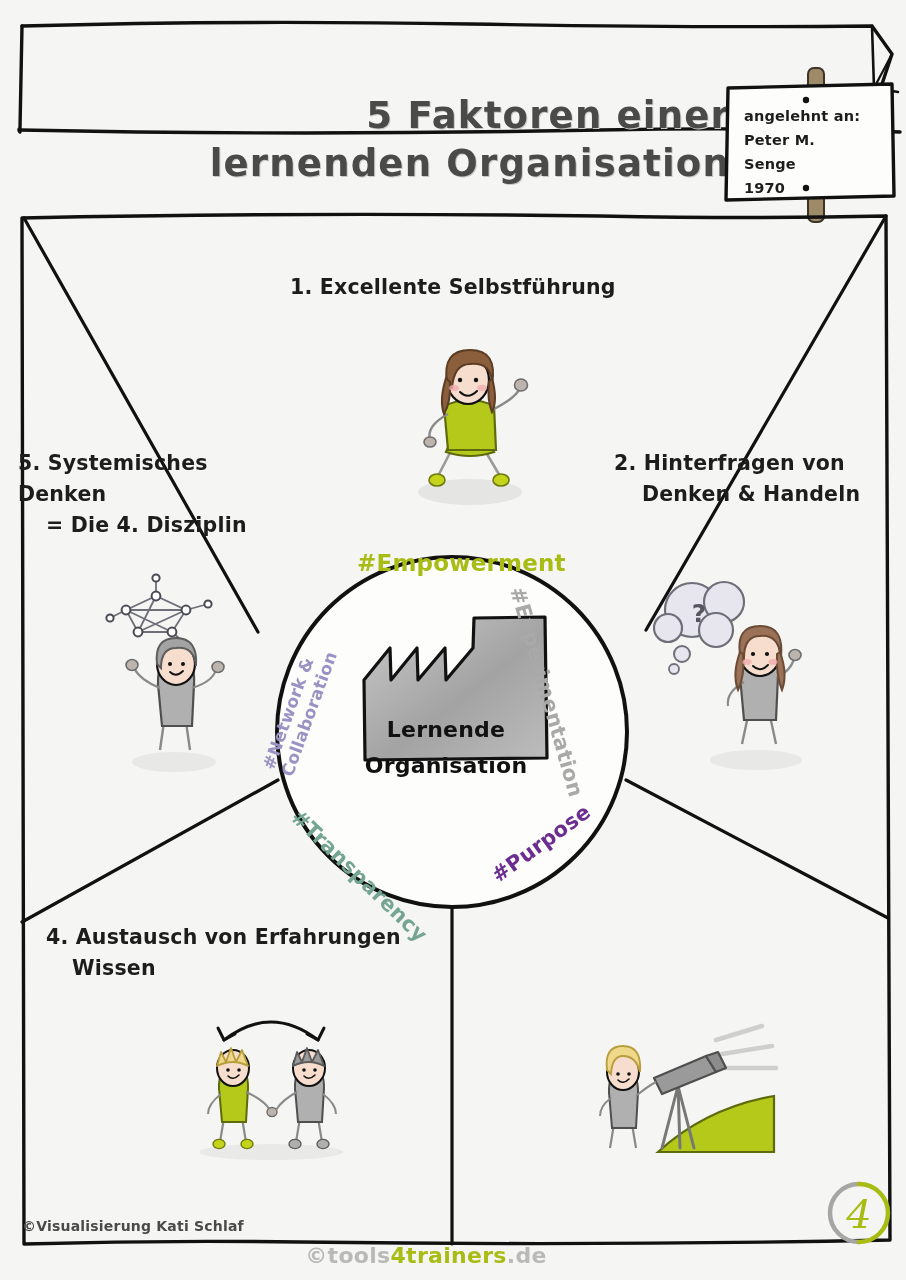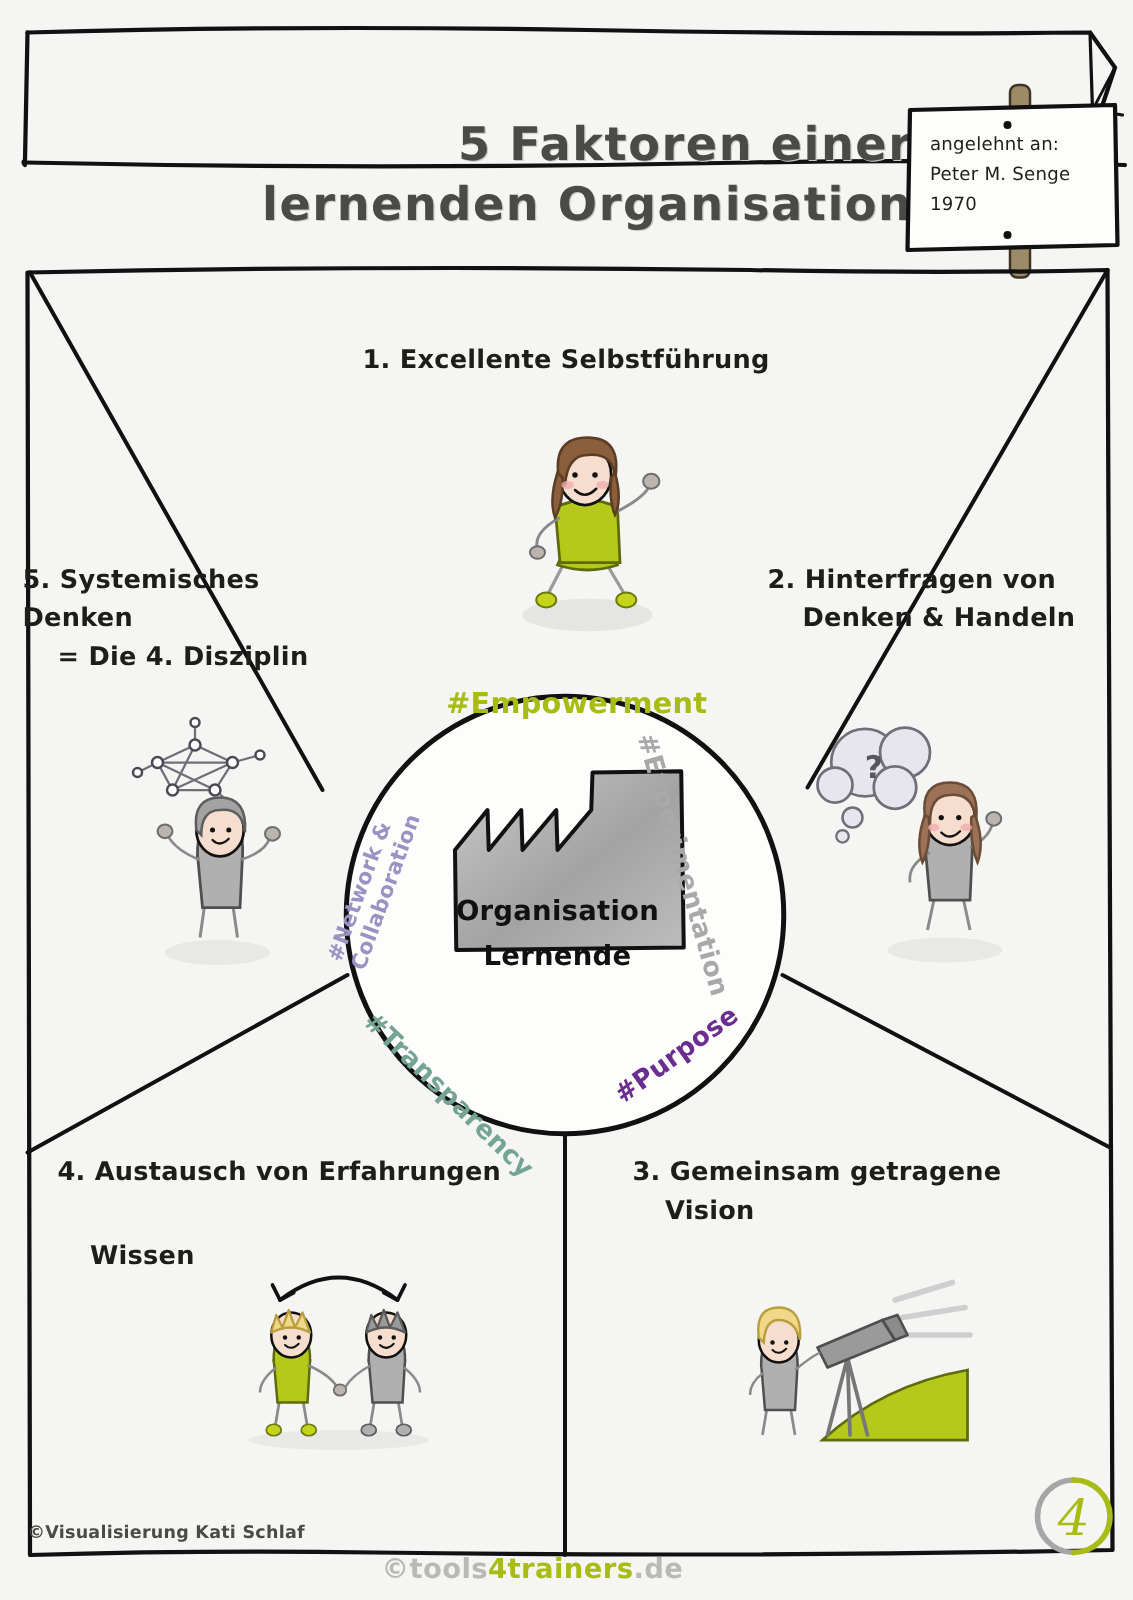--- a/index.html
+++ b/index.html
@@ -12,32 +12,32 @@
 
   .hand{font-family:"DejaVu Sans",sans-serif;color:#1d1d1b;letter-spacing:.2px;}
 
   
   .header-bar{position:absolute;left:0;top:0;width:906px;height:90px;}
   .title-wrap{position:absolute;left:110px;top:92px;width:620px;text-align:right;}
   .title-line{font-family:"DejaVu Sans",sans-serif;font-weight:700;font-size:37px;
     line-height:48px;color:#4a4a48;letter-spacing:1.2px;
     text-shadow:1px 1px 0 #c9c9c7;}
   .note-text{position:absolute;left:744px;top:104px;width:126px;
-    font-size:14.5px;line-height:24px;color:#1d1d1b;font-weight:400;}
+    font-size:14.5px;line-height:24px;color:#1d1d1b;font-weight:700;}
 
   
   .factor{position:absolute;font-size:20.5px;line-height:31px;color:#1d1d1b;font-weight:600;}
   .f1{left:290px;top:272px;width:380px;}
   .f2{left:614px;top:448px;width:270px;}
   .f2 .l2{padding-left:28px;}
   .f5{left:18px;top:448px;width:280px;}
   .f5 .l2{padding-left:28px;}
   .f4{left:46px;top:922px;width:380px;}
   .f4 .l2{padding-left:26px;}
-  .f4 .l3{padding-left:26px;margin-top:36px;}
+  .f4 .l3{padding-left:26px;}
   .f3{left:506px;top:922px;width:330px;}
   .f3 .l2{padding-left:26px;}
 
   
   .tag{position:absolute;font-weight:700;white-space:nowrap;}
   .tag-emp{left:357px;top:550px;font-size:23px;color:#a8bc14;}
   .tag-exp{left:528px;top:584px;font-size:21px;color:#a9a9a9;
     transform:rotate(74deg);transform-origin:left top;}
   .tag-pur{left:487px;top:868px;font-size:21px;color:#6b2d8f;
     transform:rotate(-36deg);transform-origin:left top;}
@@ -116,22 +116,22 @@
         <linearGradient id="fg" x1="0" y1="0" x2="1" y2="1">
           <stop offset="0%" stop-color="#c9c9c9"></stop>
           <stop offset="55%" stop-color="#a3a3a3"></stop>
           <stop offset="100%" stop-color="#bdbdbd"></stop>
         </linearGradient>
       </defs>
       <path d="M7 68 L33 36 L34 68 L60 36 L61 68 L88 36 L89 68 L116 36 L117 6 L188 5 L190 146 L8 148 Z" fill="url(#fg)" stroke="#111" stroke-width="3.2" stroke-linejoin="round"></path>
     </svg>
   </div>
   <div class="fac-text hand">
+    <div>Lernende</div>
     <div>Organisation</div>
-    <div>Lernende</div>
   </div>
 
   <div class="tag tag-emp hand">#Empowerment</div>
   <div class="tag tag-exp hand">#Experimentation</div>
   <div class="tag tag-pur hand">#Purpose</div>
   <div class="tag tag-tra hand">#Transparency</div>
   <div class="tag tag-net hand">
     <div>#Network &amp;</div>
     <div>Collaboration</div>
   </div>
@@ -275,24 +275,20 @@
       <path d="M121 82 Q106 90 100 100" stroke="#8a8a8a" stroke-width="2" fill="none"></path>
       <path d="M147 84 Q160 94 160 104" stroke="#8a8a8a" stroke-width="2" fill="none"></path>
       <ellipse cx="133" cy="58" rx="16" ry="18" fill="#f6ddcd" stroke="#111" stroke-width="2"></ellipse>
       <path d="M117 56 L121 42 L126 52 L131 38 L136 52 L142 40 L148 56 Q133 48 117 56 Z" fill="#9a9a9a" stroke="#5b5b5b" stroke-width="1.8" stroke-linejoin="round"></path>
       <circle cx="128" cy="60" r="1.8" fill="#111"></circle>
       <circle cx="139" cy="60" r="1.8" fill="#111"></circle>
       <path d="M128 66 Q133 71 139 65" stroke="#111" stroke-width="1.6" fill="none" stroke-linecap="round"></path>
     </svg>
   </div>
 
-  <div class="factor f3 hand">
-    <div class="l1">3. Gemeinsam getragene</div>
-    <div class="l2">Vision</div>
-  </div>
   <div class="ink" style="left:566px;top:1010px;">
     <svg width="240" height="150" viewBox="0 0 240 150">
 
       <path d="M92 142 Q140 98 208 86 L208 142 Z" fill="#b4c91a" stroke="#5f6a0c" stroke-width="2.2"></path>
 
       <path d="M150 30 L196 16 M156 44 L206 36 M158 58 L210 58" stroke="#cfcfcf" stroke-width="4.5" stroke-linecap="round" fill="none"></path>
 
       <path d="M112 76 L96 138 M112 76 L128 138 M112 76 L114 138" stroke="#777" stroke-width="3" fill="none" stroke-linecap="round"></path>
 
       <path d="M88 68 L140 46 L150 62 L96 84 Z" fill="#9a9a9a" stroke="#4f4f4f" stroke-width="2.2" stroke-linejoin="round"></path>

